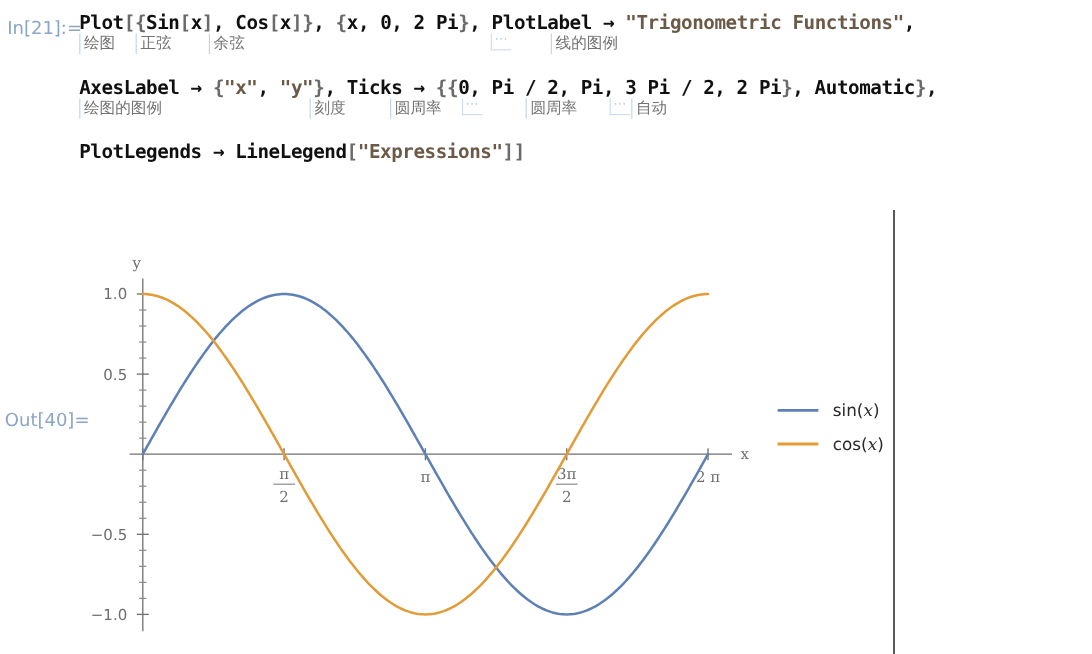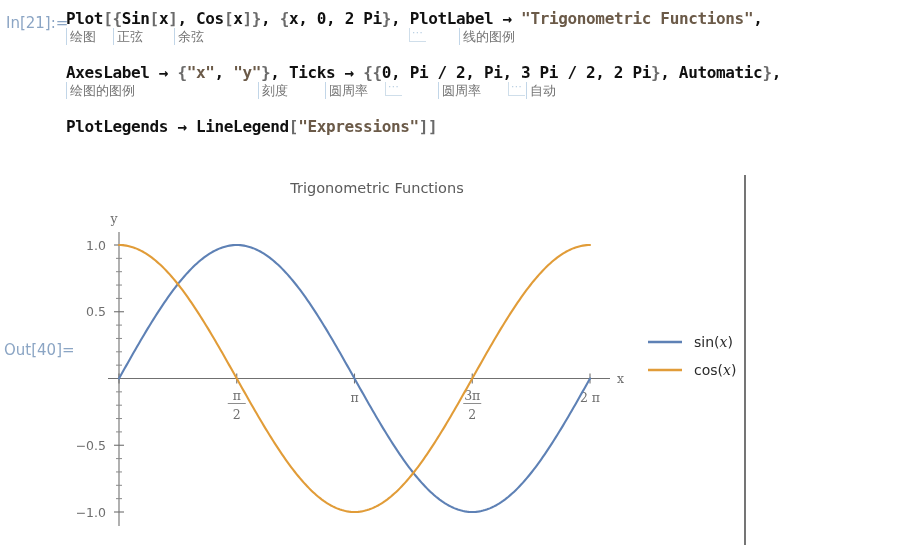--- a/index.html
+++ b/index.html
@@ -147,21 +147,20 @@
   </div>
 
   <div class="code-line">
     <div class="code-text">PlotLegends <span class="arrow">→</span> LineLegend<span class="brk">[</span><span class="str">"Expressions"</span><span class="brk">]</span><span class="brk">]</span></div>
   </div>
 
 </div>
 
 <div id="plot-output">
 
-  <div id="plot-title">Trigonometric Functions</div>
 
   <svg id="plot-svg" width="760" height="375">
     <g>
       <line id="x-axis-line" stroke="#707070" stroke-width="1.1" x1="108" y1="208.5" x2="610" y2="208.5"></line>
       <line id="y-axis-line" stroke="#707070" stroke-width="1.1" x1="119" y1="62" x2="119" y2="356"></line>
       <g id="x-ticks">
           <line x1="119" y1="203.5" x2="119" y2="213.5" stroke="#707070" stroke-width="1.1"></line>
           <line x1="236.75" y1="203.5" x2="236.75" y2="213.5" stroke="#707070" stroke-width="1.1"></line>
           <line x1="354.5" y1="203.5" x2="354.5" y2="213.5" stroke="#707070" stroke-width="1.1"></line>
           <line x1="472.25" y1="203.5" x2="472.25" y2="213.5" stroke="#707070" stroke-width="1.1"></line>

